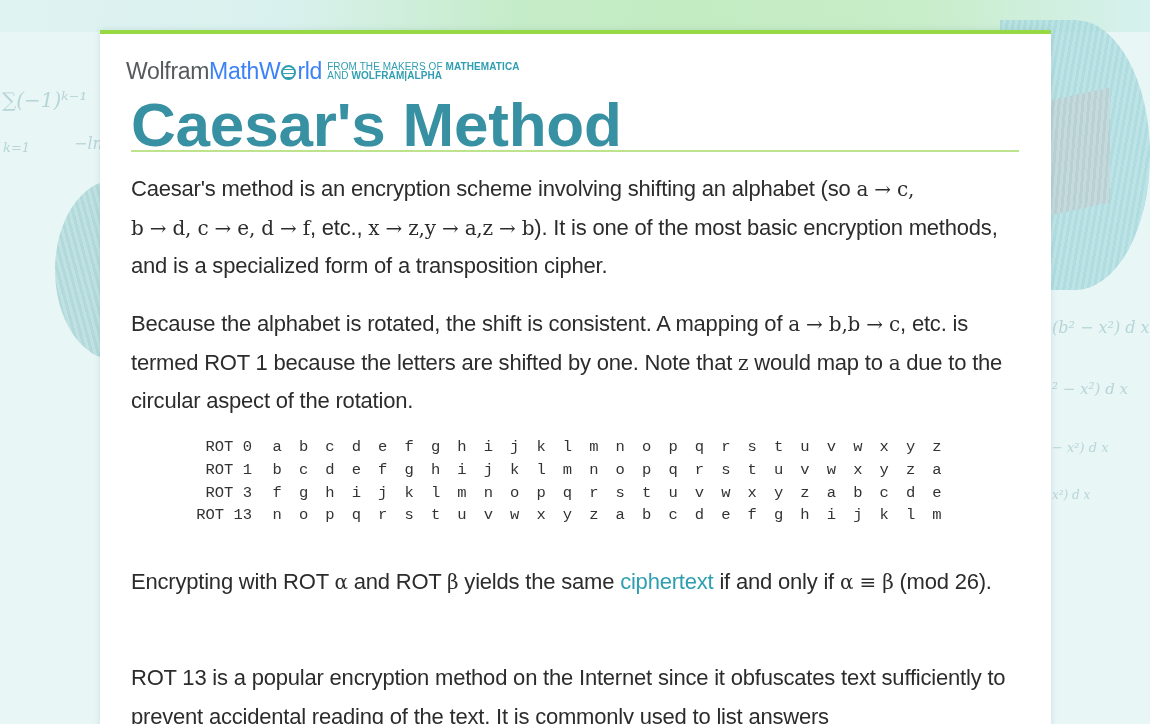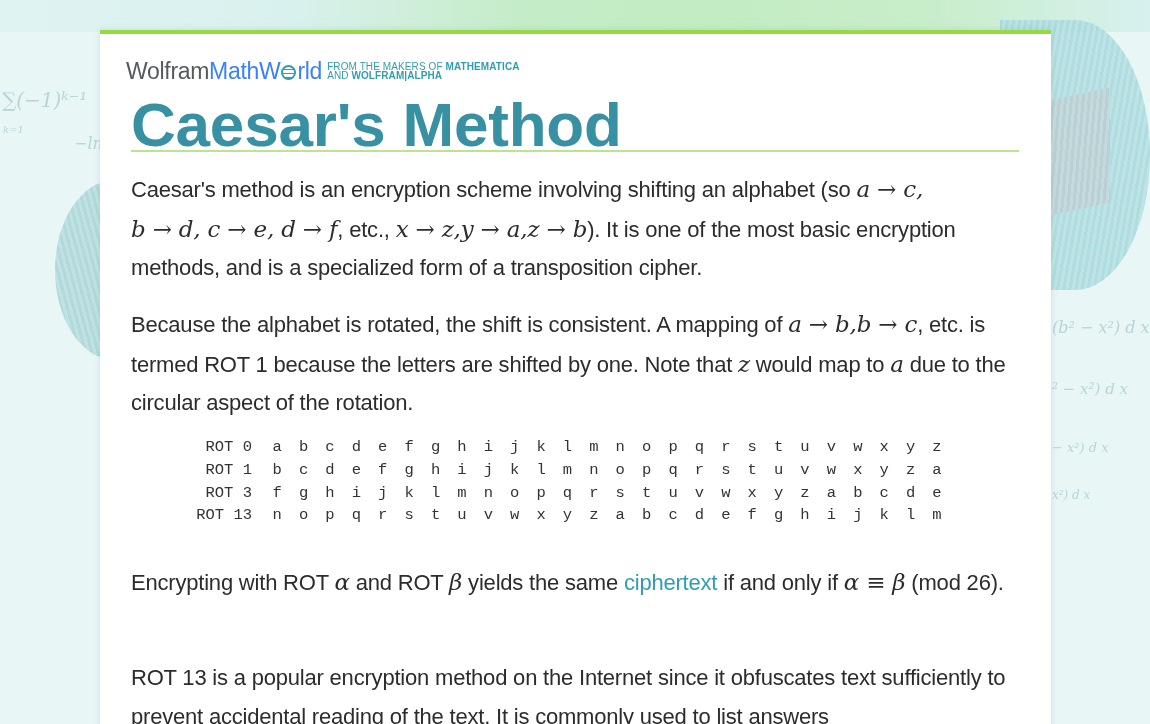--- a/index.html
+++ b/index.html
@@ -122,22 +122,21 @@
     left: 31px;
     width: 890px;
     margin: 0;
     font-size: 22px;
     line-height: 38.5px;
     color: #2c2c2c;
     letter-spacing: -0.2px;
   }
   .m {
     font-family: "DejaVu Serif", "Liberation Serif", serif;
-    font-style: italic;
-    font-size: 23px;
+    font-size: 20px;
   }
   .link {
     color: #2f9eb1;
     text-decoration: none;
     cursor: pointer;
   }
 
   .rot-table {
     position: absolute;
     left: 85px; top: 402px;
@@ -161,21 +160,21 @@
 </style>
 </head>
 <body>
 
 <div class="bg-top"></div>
 <div class="bg-shape-left"></div>
 <div class="bg-shape-right"></div>
 <div class="bg-shape-right2"></div>
 
 <div class="bg-formula" style="left:2px; top:88px; font-size:20px;text-align:center;">∑(−1)ᵏ⁻¹</div>
-<div class="bg-formula" style="left:3px; top:124px; font-size:10px;font-style:italic;">k=1</div>
+<div class="bg-formula" style="left:3px; top:140px; font-size:13px;font-style:italic;">k=1</div>
 <div class="bg-formula" style="left:74px; top:134px; font-size:16px;">−ln</div>
 <div class="bg-formula" style="left:1052px; top:318px; font-size:16px;">(b² − x²)  d x</div>
 <div class="bg-formula" style="left:1052px; top:380px; font-size:15px;">² − x²)  d x</div>
 <div class="bg-formula" style="left:1052px; top:440px; font-size:13px;">− x²)  d x</div>
 <div class="bg-formula" style="left:1052px; top:488px; font-size:12px;">x²)  d x</div>
 
 <div class="card">
 
   <div class="logo">
     <span class="logo-wolfram">Wolfram</span>

